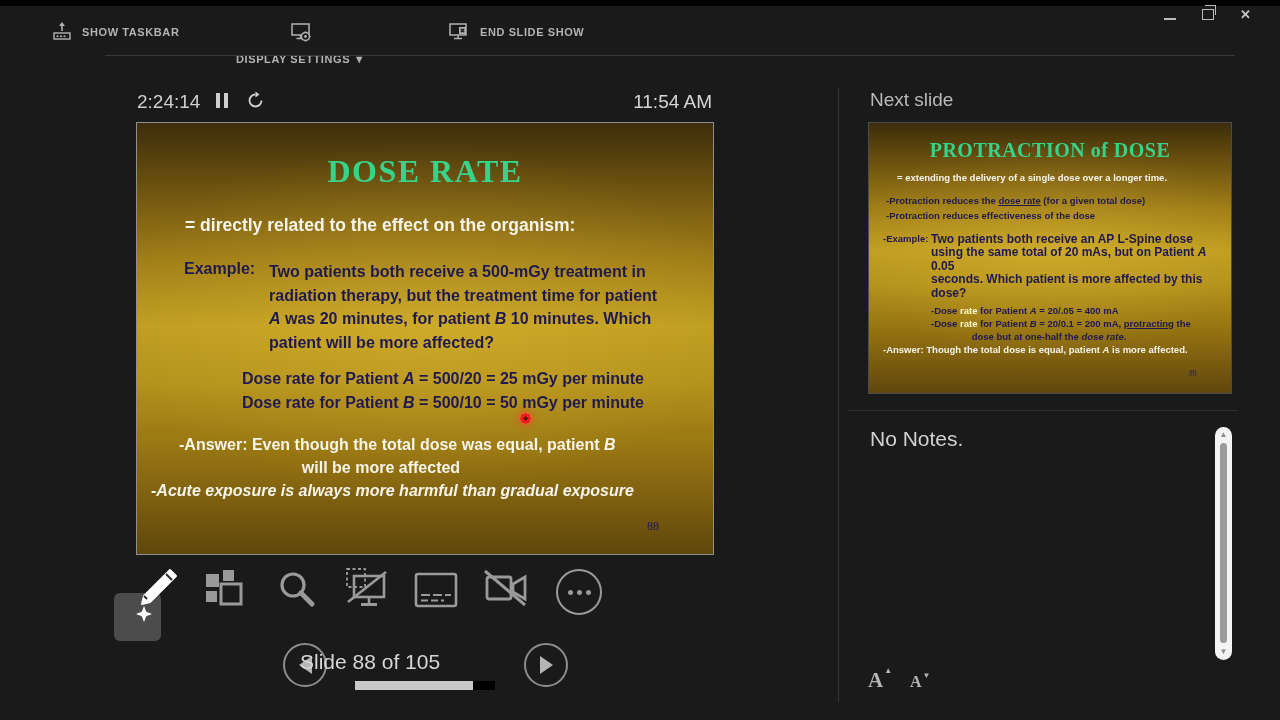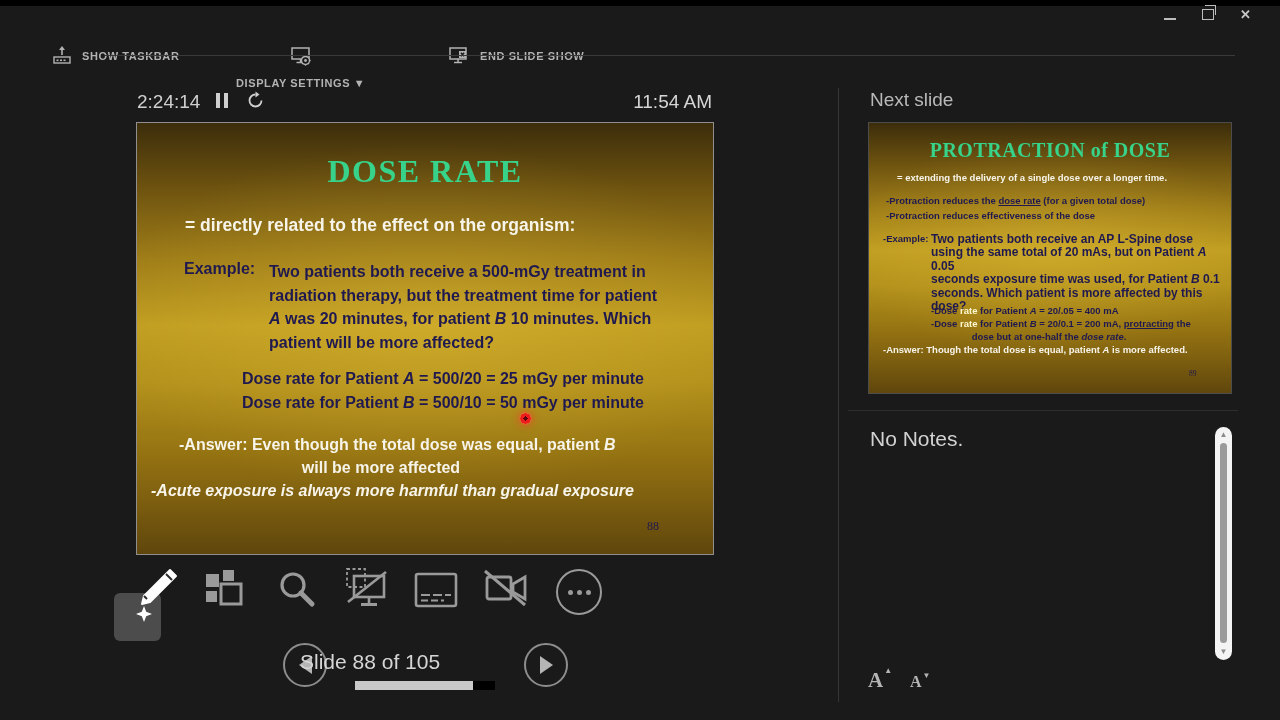--- a/index.html
+++ b/index.html
@@ -3,21 +3,21 @@
 <meta charset="utf-8">
 <style>
   html,body{margin:0;padding:0;background:#000;}
   #app{position:relative;width:1280px;height:720px;background:#1a1a1a;overflow:hidden;
        font-family:"Liberation Sans",sans-serif;-webkit-font-smoothing:antialiased;}
   .abs{position:absolute;}
 
   
   .topstrip{left:0;top:0;width:1280px;height:6px;background:#000;}
   .tb-btn{display:flex;align-items:center;gap:10px;color:#b3b3b3;font-size:11px;
-          font-weight:700;letter-spacing:.6px;cursor:default;margin-top:24px;}
+          font-weight:700;letter-spacing:.6px;cursor:default;}
   .tb-icon svg{display:block;}
   .hline{height:1px;background:#3a3a3a;}
   .vline{width:1px;background:#353535;}
 
   .winctl{display:flex;align-items:center;gap:26px;color:#bdbdbd;}
   .ctl-min{width:12px;height:2px;background:#bdbdbd;margin-top:8px;}
   .ctl-restore{width:10px;height:9px;border:1.5px solid #bdbdbd;position:relative;background:#1a1a1a;}
   .ctl-restore:before{content:"";position:absolute;left:2px;top:-5px;width:10px;height:9px;
         border:1.5px solid #bdbdbd;border-bottom:none;border-left:none;}
   .ctl-close{font-size:13px;font-weight:700;color:#c6c6c6;line-height:1;}
@@ -283,21 +283,20 @@
     <div class="abs p-l1 white">= extending the delivery of a single dose over a longer time.</div>
     <div class="abs p-l2 navy">
       <span>-Protraction reduces the </span><span class="ul">dose rate</span><span> (for a given total dose)</span>
     </div>
     <div class="abs p-l3 navy">-Protraction reduces effectiveness of the dose</div>
 
     <div class="abs p-ex-label navy">-Example:</div>
     <div class="abs p-ex-body navy">
       <div>Two patients both receive an AP L-Spine dose</div>
       <div><span>using the same total of 20 mAs, but on Patient </span><i>A</i><span> 0.05</span></div>
-      <div><span>seconds exposure time was used, for Patient </span><i>B</i><span> 0.1</span></div>
       <div>seconds. Which patient is more affected by this dose?</div>
     </div>
 
     <div class="abs p-d1 navy">
       <span>-Dose </span><span class="hl">rate</span><span> for Patient </span><i>A</i><span> = 20/.05 = 400 mA</span>
     </div>
     <div class="abs p-d2 navy">
       <span>-Dose </span><span class="hl">rate</span><span> for Patient </span><i>B</i><span> = 20/0.1 = 200 mA, </span><span class="ul">protracting</span><span> the</span>
     </div>
     <div class="abs p-d3 navy">

